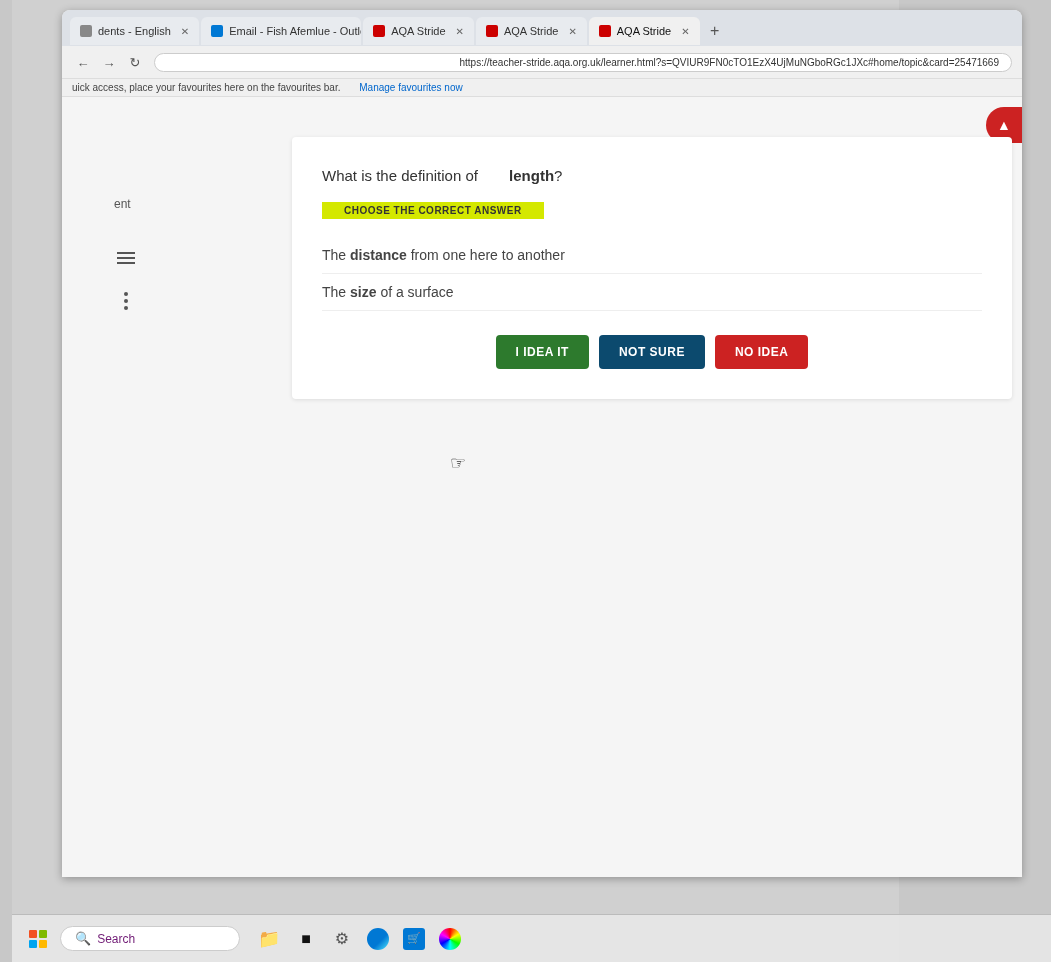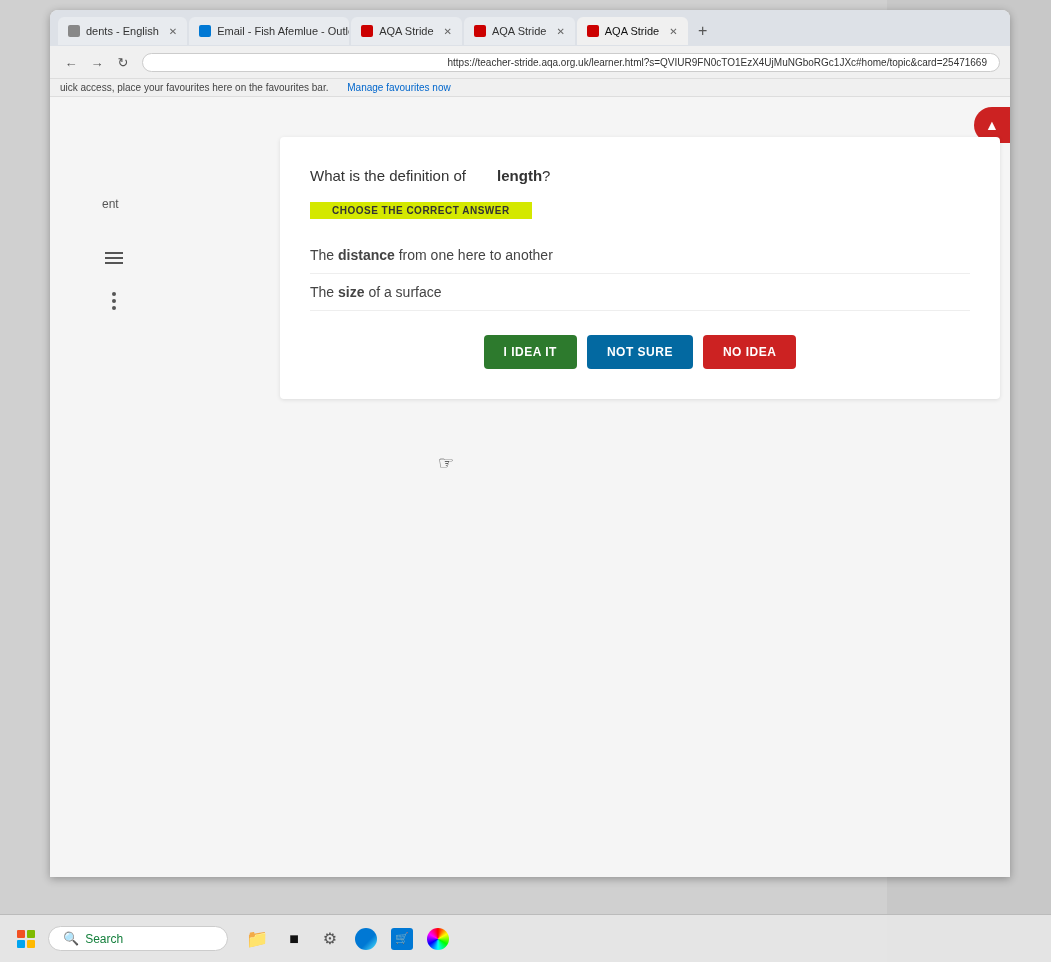--- a/index.html
+++ b/index.html
@@ -9,21 +9,21 @@
       height: 962px;
       background: #c8c8c8;
       font-family: 'Segoe UI', Arial, sans-serif;
       overflow: hidden;
       position: relative;
     }
 
     
     .screen {
       position: absolute;
-      top: 0; left: 0;
+      top: 0; left: 12px;
       width: 887px;
       height: 962px;
       background: #d0d0d0;
     }
 
     
     .browser-chrome {
       position: absolute;
       top: 10px;
       left: 50px;
@@ -264,21 +264,21 @@
       border: none;
       padding: 10px 20px;
       border-radius: 4px;
       font-size: 12px;
       font-weight: bold;
       cursor: pointer;
       letter-spacing: 0.5px;
     }
 
     .btn-notsure {
-      background: #0369a1;
+      background: #0c4a6e;
       color: #fff;
       border: none;
       padding: 10px 20px;
       border-radius: 4px;
       font-size: 12px;
       font-weight: bold;
       cursor: pointer;
       letter-spacing: 0.5px;
     }
 
@@ -362,21 +362,21 @@
       width: 180px;
     }
 
     .taskbar-search-icon {
       color: #555;
       font-size: 13px;
     }
 
     .taskbar-search-text {
       font-size: 12px;
-      color: #15803d;
+      color: #701a75;
     }
 
     .taskbar-icons {
       display: flex;
       align-items: center;
       gap: 8px;
       margin-left: 10px;
     }
 
     .taskbar-icon {

